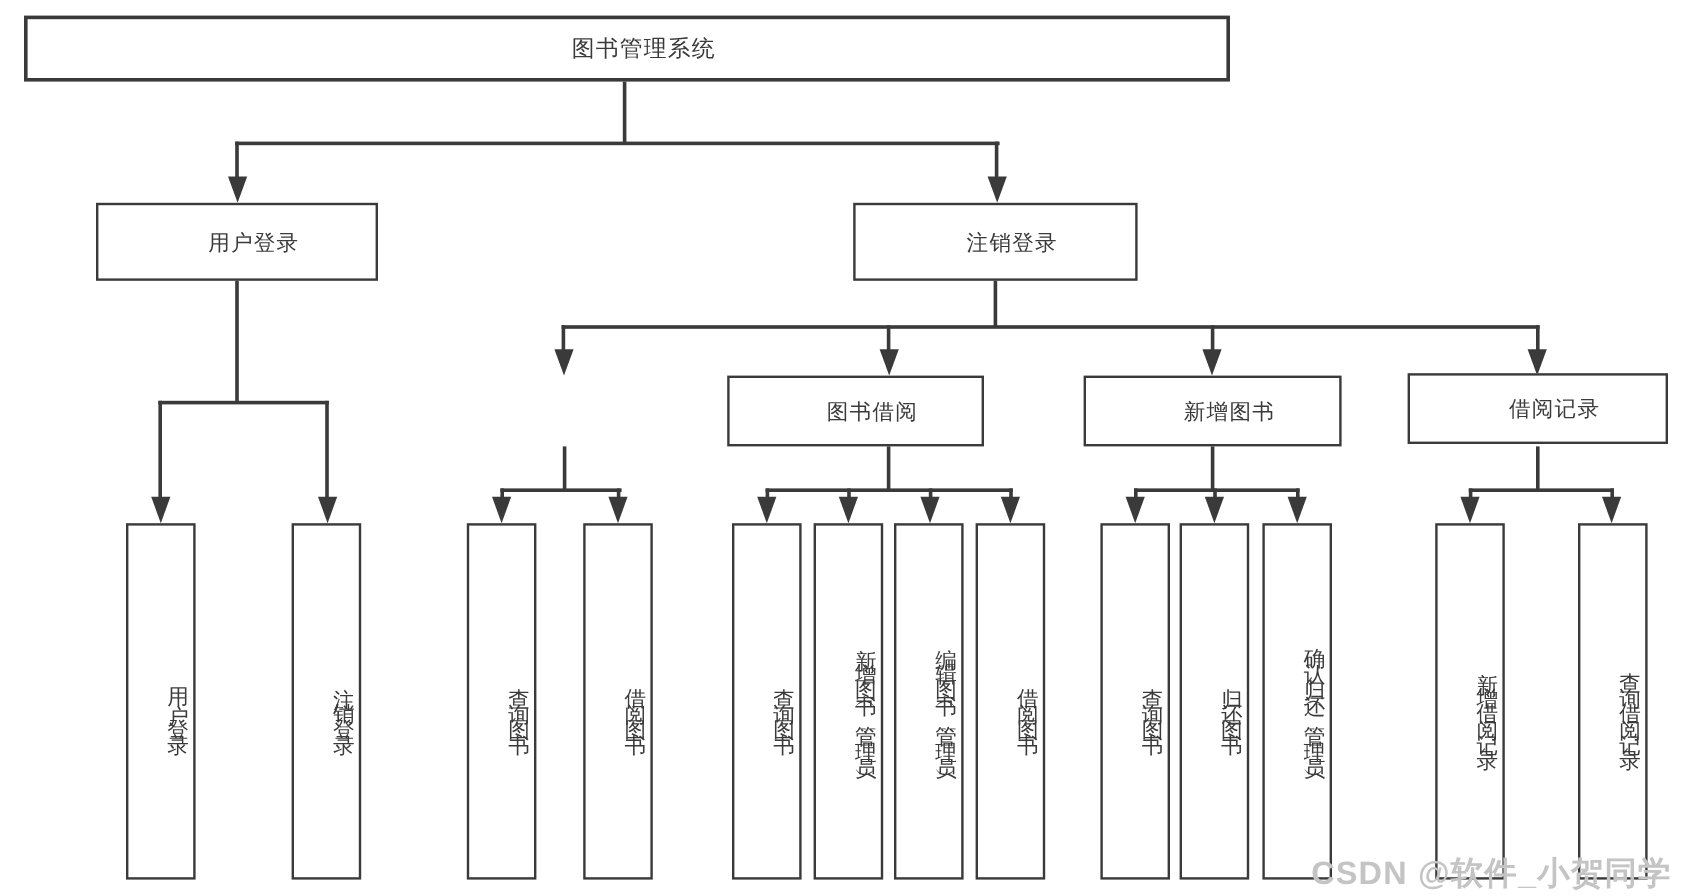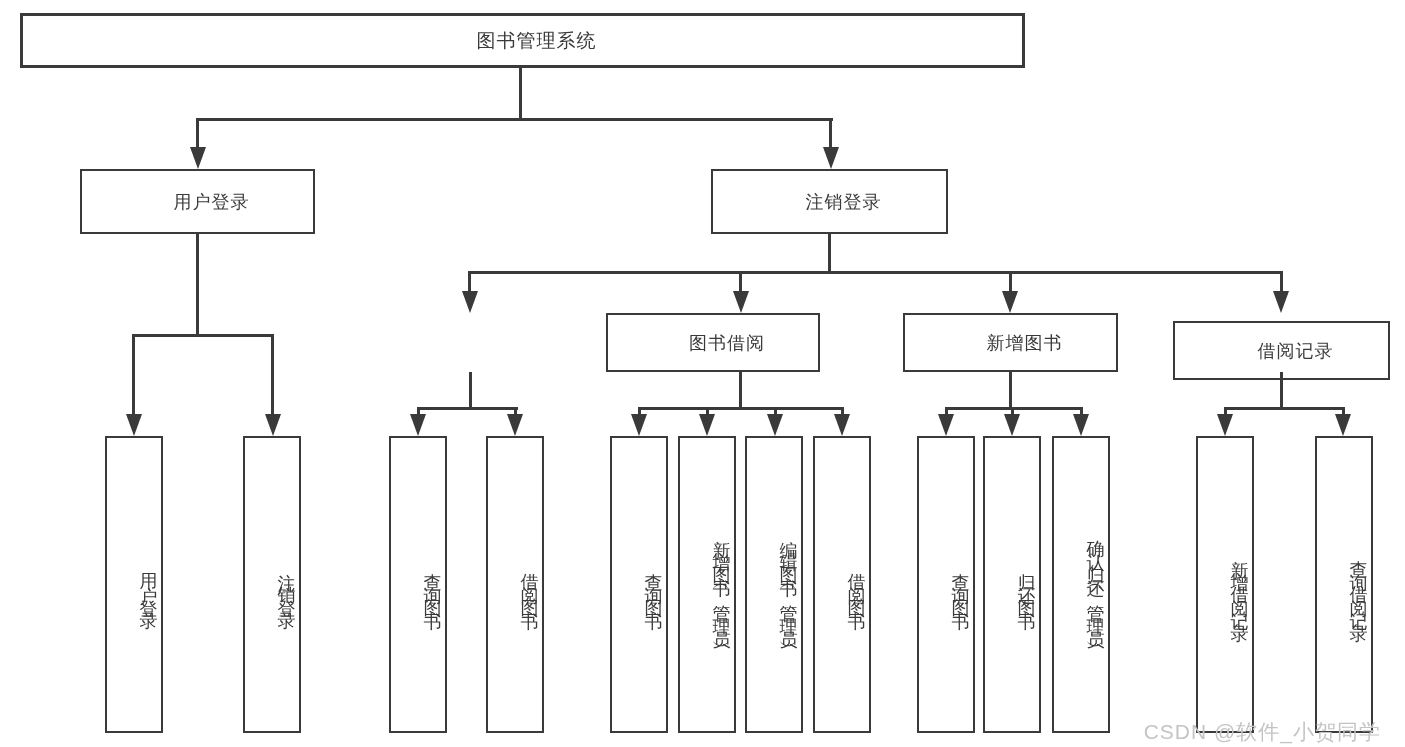--- a/index.html
+++ b/index.html
@@ -27,22 +27,22 @@
     writing-mode:vertical-rl;text-orientation:mixed;
     font-size:18px;line-height:1.05;letter-spacing:13px;
   }
   .vline,.hline{position:absolute;background:var(--line);}
   .arrow{
     position:absolute;width:0;height:0;
     border-left:8px solid transparent;border-right:8px solid transparent;
     border-top:22px solid var(--line);
   }
   .watermark{
-    position:absolute;right:24px;bottom:1px;
-    font-size:21px;color:var(--watermark);letter-spacing:1px;
+    position:absolute;right:12px;bottom:1px;
+    font-size:27px;color:var(--watermark);letter-spacing:1px;font-weight:bold;
   }
 </style>
 </head>
 <body>
 
 <div class="canvas">
 
   <div class="node root" style="left:20px;top:13px;width:1005px;height:55px;">
     <span>图书管理系统</span>
   </div>
@@ -78,21 +78,21 @@
   <div class="arrow" style="left:1002px;top:291px;"></div>
   <div class="vline" style="left:1280px;top:271px;width:3px;height:24px;"></div>
   <div class="arrow" style="left:1273px;top:291px;"></div>
 
   <div class="node" style="left:606px;top:313px;width:214px;height:59px;font-family:Liberation Serif, serif;">
     <span>图书借阅</span>
   </div>
   <div class="node" style="left:903px;top:313px;width:215px;height:59px;">
     <span>新增图书</span>
   </div>
-  <div class="node" style="left:1173px;top:321px;width:217px;height:59px;">
+  <div class="node" style="left:1173px;top:311px;width:217px;height:59px;">
     <span>借阅记录</span>
   </div>
 
   <div class="vline" style="left:469px;top:372px;width:3px;height:37px;"></div>
   <div class="hline" style="left:417px;top:407px;width:101px;height:3px;"></div>
   <div class="vline" style="left:417px;top:407px;width:3px;height:11px;"></div>
   <div class="arrow" style="left:410px;top:414px;"></div>
   <div class="vline" style="left:514px;top:407px;width:3px;height:11px;"></div>
   <div class="arrow" style="left:507px;top:414px;"></div>
 

